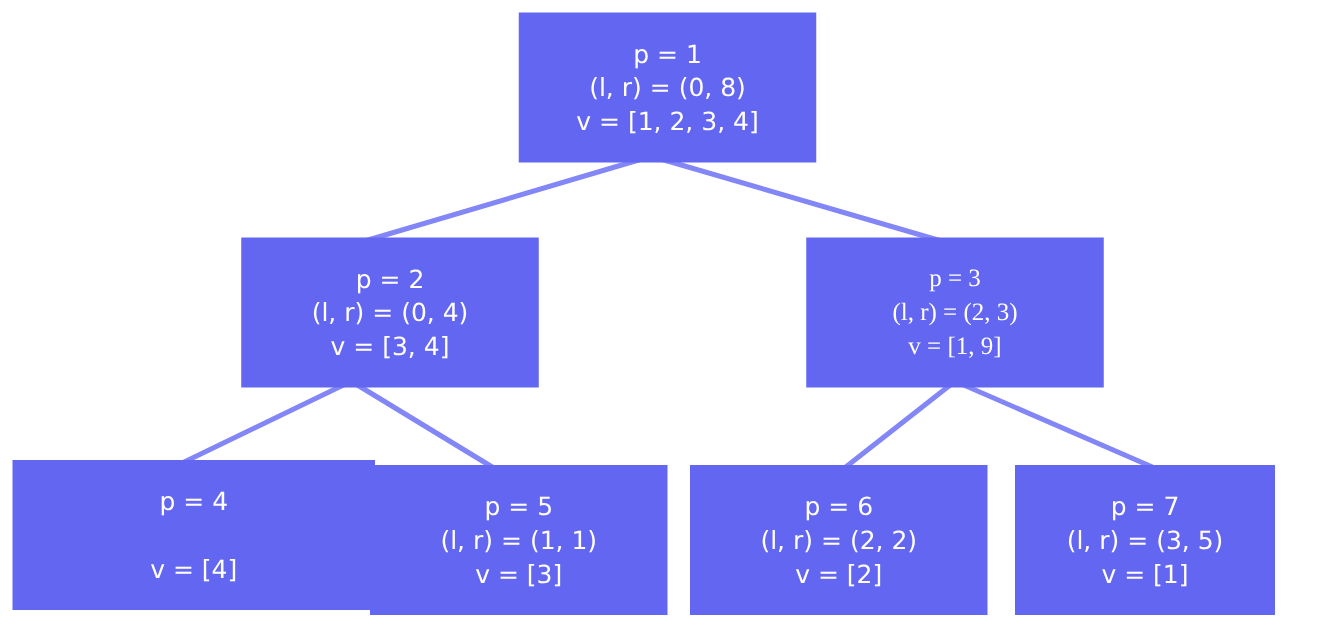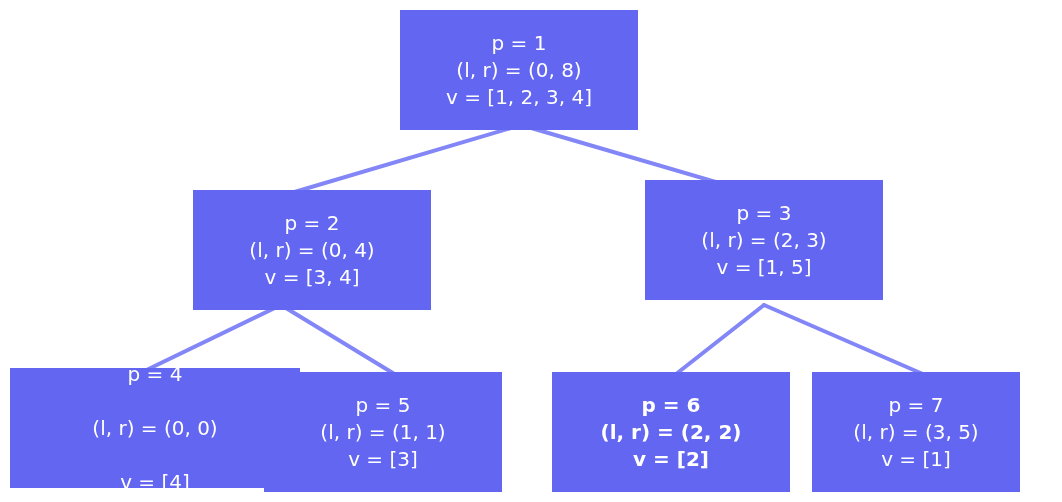--- a/index.html
+++ b/index.html
@@ -37,26 +37,26 @@
     display: flex;
     flex-direction: column;
     align-items: center;
     justify-content: center;
     text-align: center;
     font-size: 20px;
     line-height: 27px;
   }
   .tree-node span { display: block; white-space: nowrap; }
   
-  .pos-n1 { left: 400px; top: 10px; text-align: center;  }
+  .pos-n1 { left: 415px; top: 10px; text-align: center;  }
   .pos-n2 { left: 162px; top: 190px; margin-left: 31px; }
-  .pos-n3 { left: 645px; top: 180px; }
+  .pos-n3 { left: 645px; top: 190px; font-family: Liberation Serif, serif; }
   .pos-n4 { left: 10px;  top: 368px; width: 290px; gap: 27px; }
-  .pos-n5 { left: 264px; top: 372px; }
-  .pos-n6 { left: 552px; top: 372px; font-weight: bold; }
+  .pos-n5 { left: 296px; top: 372px; }
+  .pos-n6 { left: 552px; top: 372px; }
   .pos-n7 { left: 812px; top: 372px; width: 208px; }
   .edge-line { stroke: var(--edge-stroke); stroke-width: 4; stroke-linecap: round; }
 </style>
 </head>
 <body>
 
 <div class="canvas">
 
   <svg class="edges-layer" viewBox="0 0 1062 502" xmlns="http://www.w3.org/2000/svg">
     <line class="edge-line" x1="521" y1="125" x2="281" y2="196"></line>
@@ -75,26 +75,25 @@
 
   <div class="tree-node pos-n2">
     <span>p = 2</span>
     <span>(l, r) = (0, 4)</span>
     <span>v = [3, 4]</span>
   </div>
 
   <div class="tree-node pos-n3">
     <span>p = 3</span>
     <span>(l, r) = (2, 3)</span>
-    <span>v = [1, 5]</span>
+    <span>v = [1, 9]</span>
   </div>
 
   <div class="tree-node pos-n4">
     <span>p = 4</span>
-    <span>(l, r) = (0, 0)</span>
     <span>v = [4]</span>
   </div>
 
   <div class="tree-node pos-n5">
     <span>p = 5</span>
     <span>(l, r) = (1, 1)</span>
     <span>v = [3]</span>
   </div>
 
   <div class="tree-node pos-n6">

